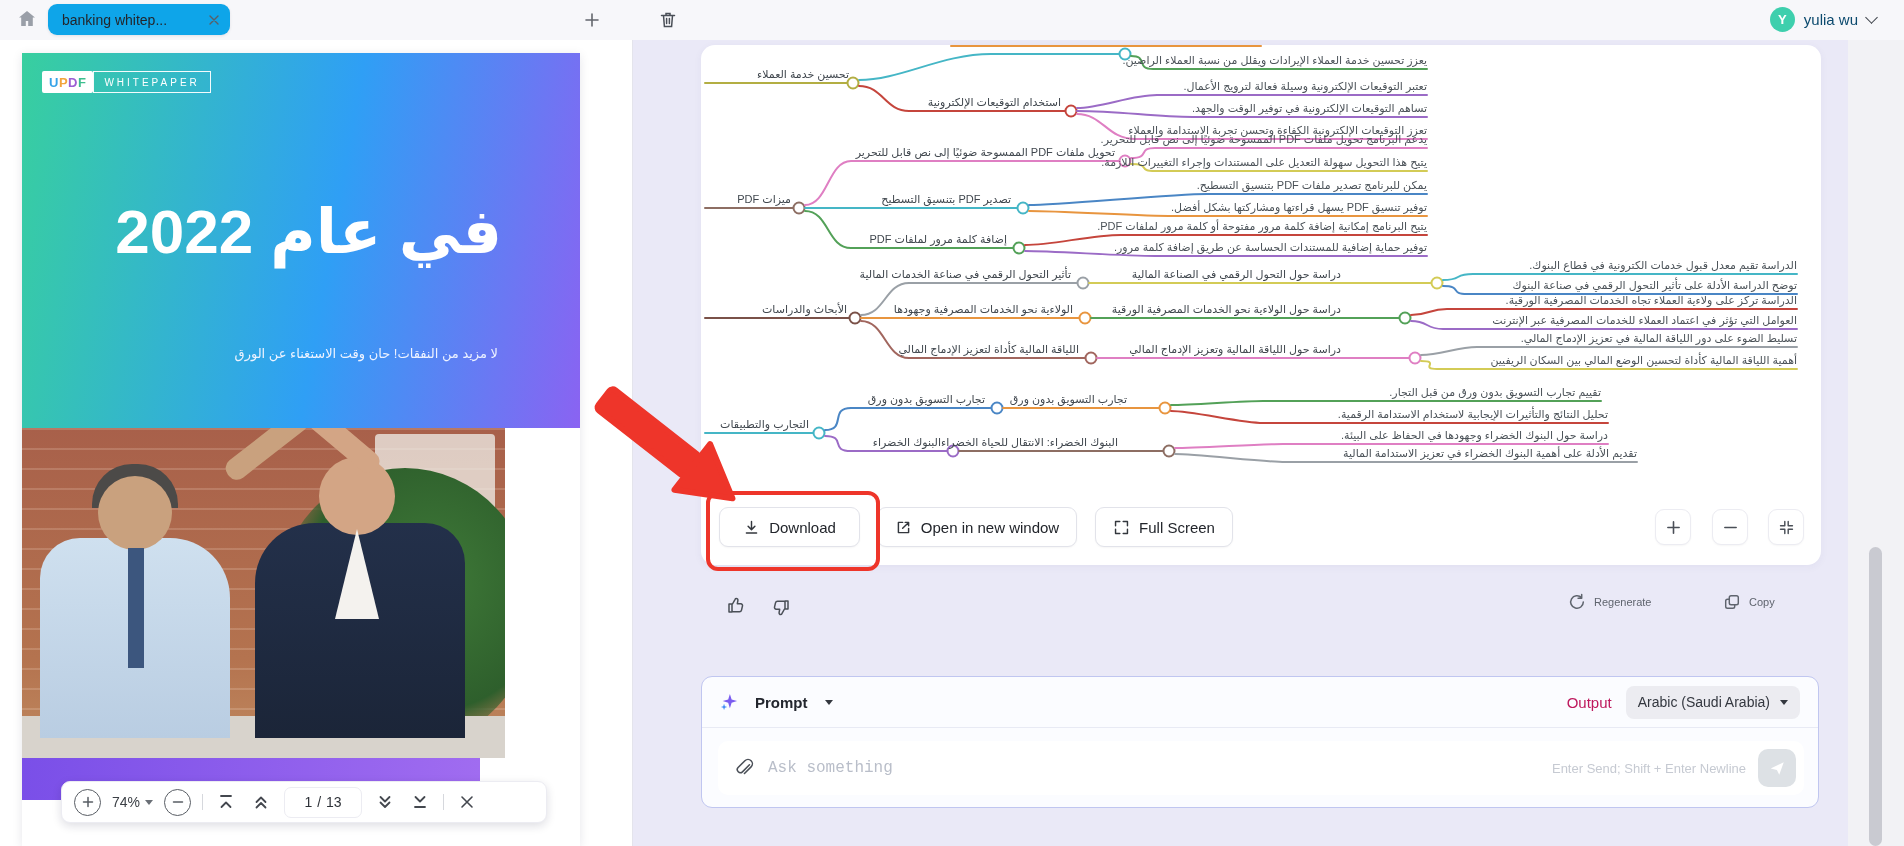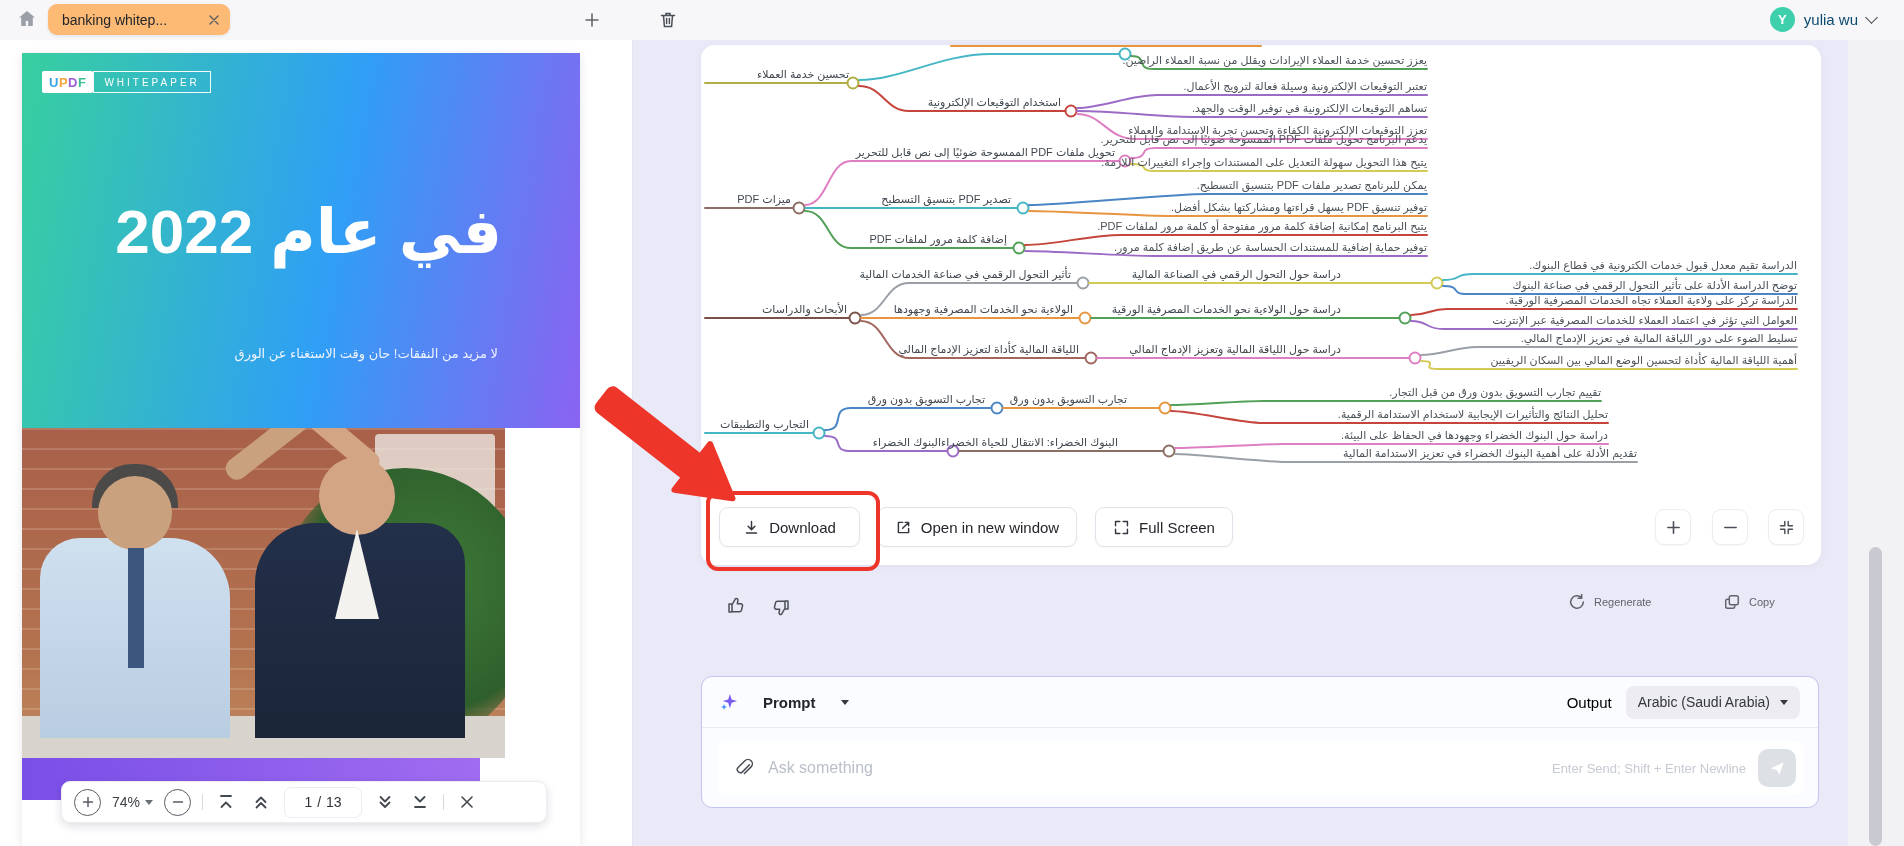--- a/index.html
+++ b/index.html
@@ -1,19 +1,19 @@
 <!DOCTYPE html>
 <html><head>
 <meta charset="utf-8">
 <style>
   html,body{margin:0;padding:0;width:1904px;height:846px;overflow:hidden;
     font-family:"Liberation Sans","DejaVu Sans",sans-serif;background:#f7f7fa;}
   
   #topbar{position:absolute;left:0;top:0;width:1904px;height:40px;background:#f7f7fa;}
-  #tab{position:absolute;left:48px;top:4px;width:182px;height:31px;background:#fdba74;border-radius:9px;
+  #tab{position:absolute;left:48px;top:4px;width:182px;height:31px;background:#0ea5e9;border-radius:9px;
     box-shadow:0 1px 3px rgba(30,30,60,.10);display:flex;align-items:center;padding:0 10px 0 14px;box-sizing:border-box;}
   #tab .t{flex:1;font-size:14px;color:#23262c;white-space:nowrap;overflow:hidden;}
   .xicon svg,.icon-btn svg{display:block;}
   #newtab{position:absolute;left:580px;top:8px;width:24px;height:24px;display:flex;align-items:center;justify-content:center;cursor:pointer;}
   #home{position:absolute;left:16px;top:8px;width:24px;height:24px;}
   #account{position:absolute;right:28px;top:7px;display:flex;align-items:center;gap:9px;}
   #avatar{width:25px;height:25px;border-radius:50%;background:#3ecfad;color:#fff;font-size:13px;font-weight:bold;
     display:flex;align-items:center;justify-content:center;}
   #account .nm{font-size:15px;color:#0c4a6e;}
   .chev{width:8px;height:8px;border-right:1.6px solid #3a3f47;border-bottom:1.6px solid #3a3f47;transform:rotate(45deg);margin-top:-4px;}
@@ -70,28 +70,28 @@
   .sqbtn{position:absolute;width:36px;height:36px;background:#fff;border:1px solid #ececf2;border-radius:9px;box-shadow:0 1px 2px rgba(0,0,0,.04);
     display:flex;align-items:center;justify-content:center;box-sizing:border-box;}
   #hl-rect{position:absolute;left:706px;top:491px;width:166px;height:72px;border:4px solid #ee352a;border-radius:12px;z-index:9;pointer-events:none;}
   #hl-arrow{position:absolute;left:560px;top:368px;z-index:10;pointer-events:none;}
   
   .fbicon{position:absolute;width:26px;height:26px;display:flex;align-items:center;justify-content:center;}
   .fbtext{position:absolute;display:flex;align-items:center;gap:8px;font-size:11px;color:#5f646e;}
   
   #prompt{position:absolute;left:701px;top:676px;width:1118px;height:132px;background:#fbfcff;border:1.5px solid #c0c6f0;border-radius:11px;box-sizing:border-box;}
   #prompt header{height:51px;border-bottom:1px solid #e8eaf4;display:flex;align-items:center;justify-content:space-between;padding:0 18px;box-sizing:border-box;}
-  .pleft{display:flex;align-items:center;gap:25px;}
+  .pleft{display:flex;align-items:center;gap:17px;}
   .pleft .lbl{font-size:15px;font-weight:600;color:#23262e;}
   .pright{display:flex;align-items:center;gap:14px;}
-  .pright .out{font-size:15px;color:#000000;}
+  .pright .out{font-size:15px;color:#be185d;}
   #langpill{display:flex;align-items:center;gap:10px;background:#ececf1;border-radius:8px;height:33px;padding:0 12px;font-size:14px;color:#33373f;}
   #inputbox{position:absolute;left:16px;top:64px;width:1086px;height:54px;background:#fff;border-radius:10px;display:flex;align-items:center;
     padding:0 8px 0 16px;box-sizing:border-box;gap:12px;}
-  #inputbox input{flex:1;border:none;outline:none;font-size:16px;color:#333;background:transparent;font-family:Liberation Sans, sans-serif;}
+  #inputbox input{flex:1;border:none;outline:none;font-size:16px;color:#333;background:transparent;font-family:Liberation Mono, monospace;}
   #inputbox input::placeholder{color:#b9bec9;}
   #hint{font-size:13px;color:#c6cad2;white-space:nowrap;}
   #send{width:38px;height:38px;border-radius:10px;background:#dde1e5;display:flex;align-items:center;justify-content:center;}
   
   #gutter{position:absolute;left:1848px;top:40px;width:56px;height:806px;background:#f2f2f5;}
   #thumb{position:absolute;left:21px;top:507px;width:13px;height:299px;background:#c9cad1;border-radius:7px;}
 </style>
 </head>
 <body>
 

